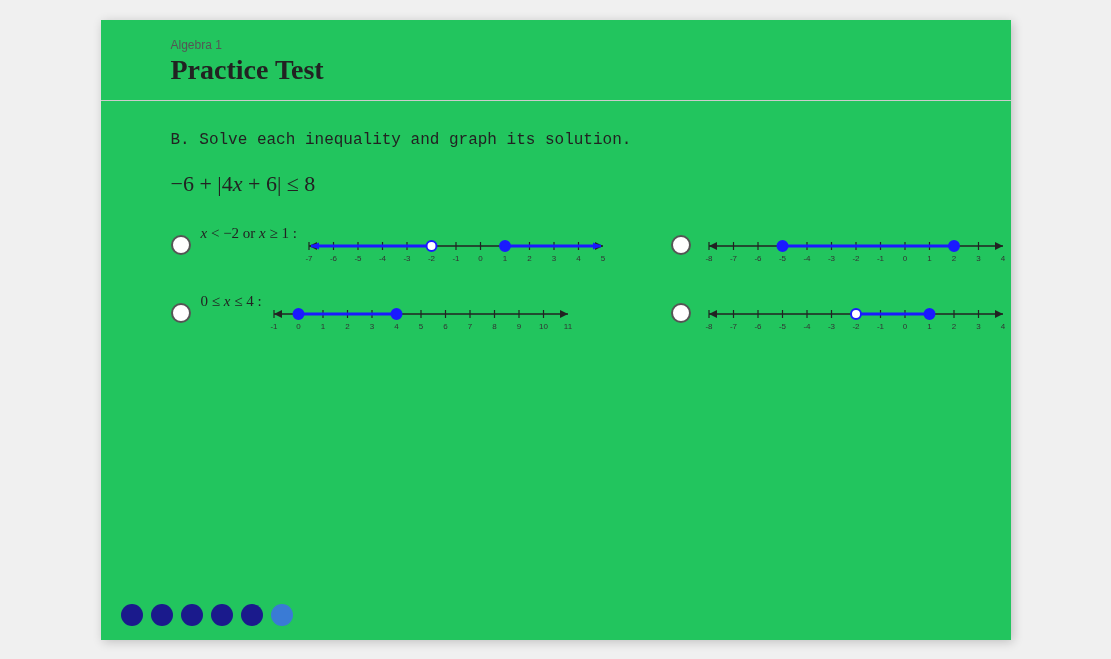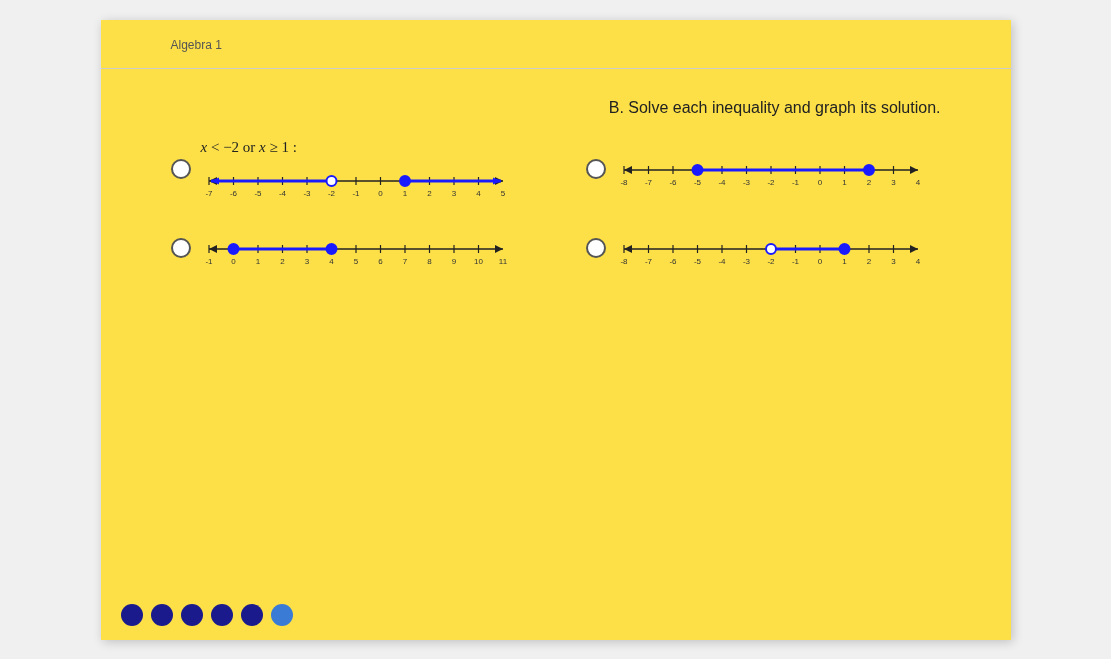--- a/index.html
+++ b/index.html
@@ -5,21 +5,21 @@
     * { box-sizing: border-box; margin: 0; padding: 0; }
     body {
       background: #f0f0f0;
       font-family: 'Times New Roman', Times, serif;
       display: flex;
       justify-content: center;
       align-items: center;
       min-height: 100vh;
     }
     .page {
-      background: #fde047;
+      background: #22c55e;
       width: 910px;
       min-height: 620px;
       padding: 0;
       box-shadow: 2px 2px 10px rgba(0,0,0,0.2);
       position: relative;
     }
     .header {
       padding: 18px 70px 14px 70px;
       border-bottom: 1.5px solid #ccc;
     }
@@ -35,22 +35,21 @@
       color: #222;
       font-family: 'Times New Roman', Times, serif;
     }
     .content {
       padding: 30px 70px 30px 70px;
     }
     .section-label {
       font-size: 16px;
       color: #222;
       margin-bottom: 22px;
-      font-family: Liberation Sans, sans-serif;
-      text-align: right;
+      font-family: Liberation Mono, monospace;
     }
     .problem {
       font-size: 22px;
       color: #222;
       margin-bottom: 28px;
       font-family: 'Times New Roman', Times, serif;
     }
     .options-grid {
       display: grid;
       grid-template-columns: 1fr 1fr;
@@ -64,21 +63,21 @@
     .radio-circle {
       width: 20px;
       height: 20px;
       border-radius: 50%;
       border: 2px solid #555;
       flex-shrink: 0;
       background: white;
     }
     .option-content {
       display: flex;
-      flex-direction: column;
+      flex-direction: row;
       gap: 4px;
     }
     .option-label {
       font-size: 15px;
       color: #222;
       white-space: nowrap;
       font-family: 'Times New Roman', Times, serif;
     }
     
     .number-line-wrap {
@@ -99,24 +98,26 @@
       height: 22px;
       border-radius: 50%;
     }
   </style>
 </head>
 <body>
 
 <div class="page">
   <div class="header">
     <div class="subtitle">Algebra 1</div>
+    <div class="main-title">Practice Test</div>
   </div>
 
   <div class="content">
     <div class="section-label">B. Solve each inequality and graph its solution.</div>
+    <div class="problem">−6 + |4<em>x</em> + 6| ≤ 8</div>
 
     <div class="options-grid">
 
       <div class="option-row">
         <div class="radio-circle"></div>
         <div class="option-content">
           <div class="option-label">
             <em>x</em> &lt; −2 or <em>x</em> ≥ 1 :
           </div>
           <div class="number-line-wrap">
@@ -220,20 +221,23 @@
 
               <circle cx="253" cy="19" r="5" fill="#1a1aff" stroke="#1a1aff" stroke-width="2"></circle>
             </svg>
           </div>
         </div>
       </div>
 
       <div class="option-row">
         <div class="radio-circle"></div>
         <div class="option-content">
+          <div class="option-label">
+            0 ≤ <em>x</em> ≤ 4 :
+          </div>
           <div class="number-line-wrap">
 
             <svg class="numline" width="310" height="38" viewBox="0 0 310 38">
               <line x1="8" y1="19" x2="302" y2="19" stroke="#222" stroke-width="1.5"></line>
               <polygon points="8,19 16,15 16,23" fill="#222"></polygon>
               <polygon points="302,19 294,15 294,23" fill="#222"></polygon>
               <g stroke="#222" stroke-width="1.2">
                 <line x1="8" y1="15" x2="8" y2="23"></line>
                 <line x1="32.5" y1="15" x2="32.5" y2="23"></line>
                 <line x1="57" y1="15" x2="57" y2="23"></line>

